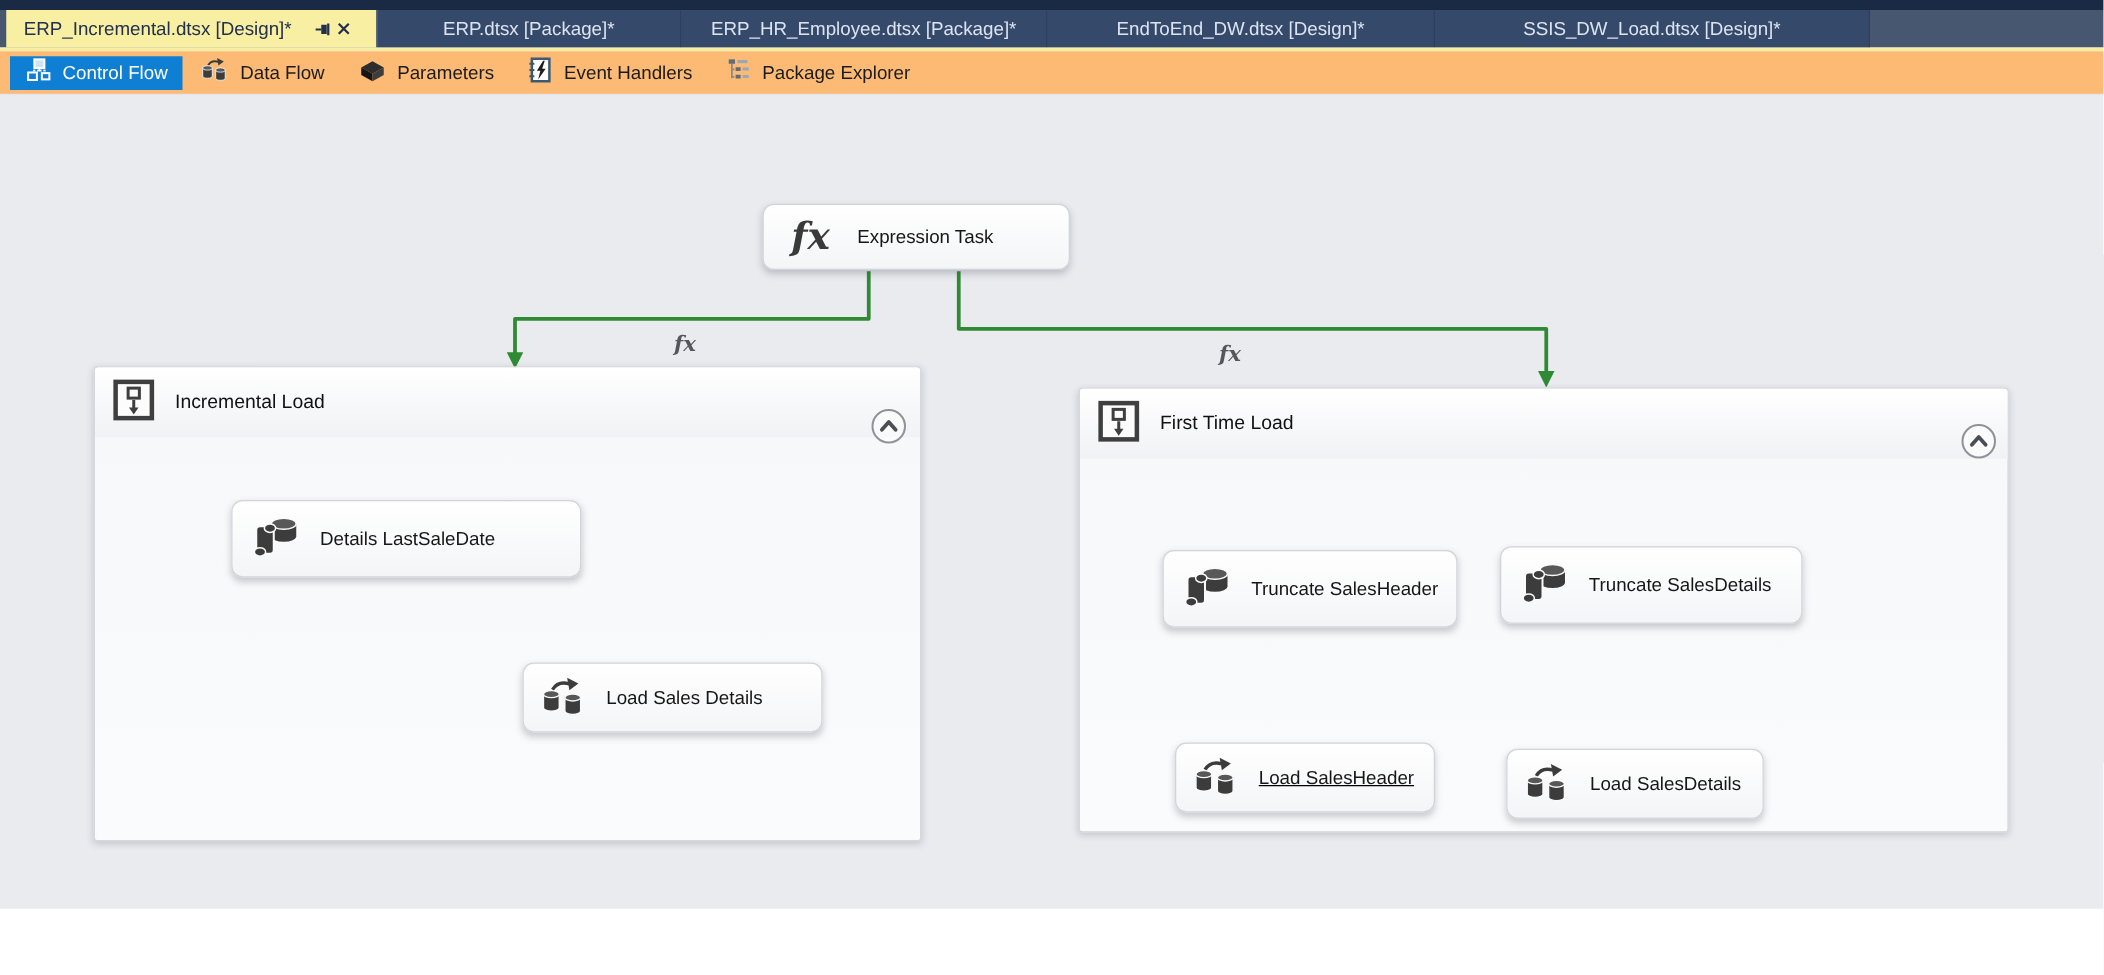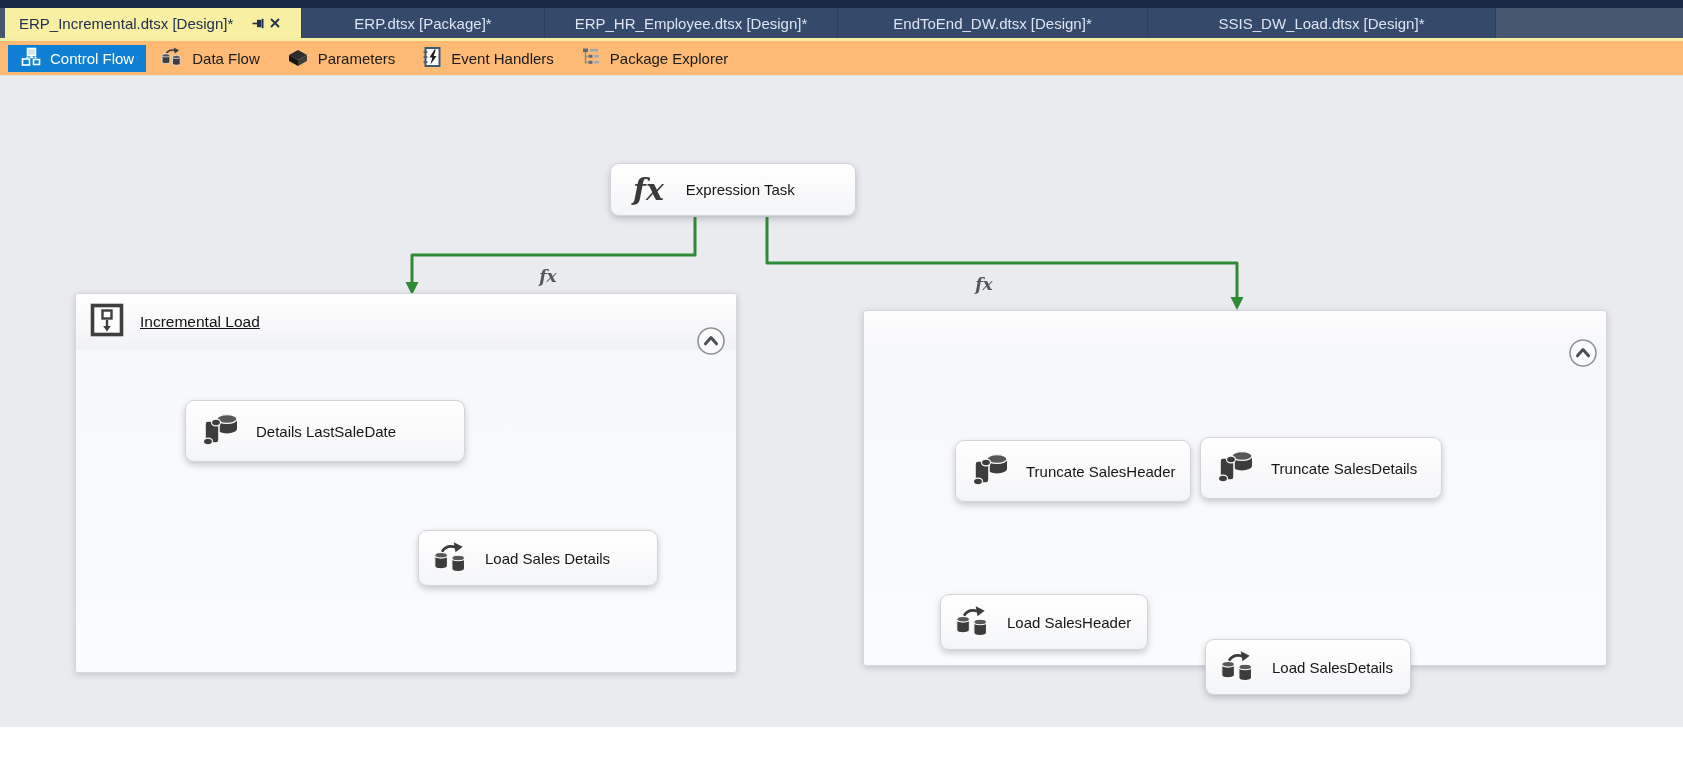--- a/index.html
+++ b/index.html
@@ -48,21 +48,21 @@
     position:absolute; border:1px solid #d5d7dc; border-radius:3px;
     background:linear-gradient(180deg,#fdfdfe 0%, #f7f8fa 10%, #fafbfc 100%);
     box-shadow:0 2px 6px rgba(60,65,75,.22);
   }
   .seq-header {
     position:absolute; left:0; top:0; right:0; height:56px;
     background:linear-gradient(180deg,#ffffff,#f1f2f5);
     border-radius:3px 3px 0 0; display:flex; align-items:center;
   }
   .seq-header .seq-ico { margin-left:14px; }
-  .seq-title { margin-left:16px; font-size:15.5px; color:#121212;text-decoration:underline; }
+  .seq-title { margin-left:16px; font-size:15.5px; color:#121212; }
   .collapse-btn { position:absolute; width:30px; height:30px; cursor:pointer; }
   
   .task {
     position:absolute; display:flex; align-items:center;
     background:linear-gradient(180deg,#ffffff 0%,#f4f5f7 100%);
     border:1px solid #d2d4da; border-radius:9px;
     box-shadow:0 3px 6px rgba(70,75,85,.28);
   }
   .task .t-ico { margin-left:12px; flex:0 0 auto; display:inline-flex; }
   .task .t-label { margin-left:14px; font-size:15px; color:#161616; white-space:nowrap; }
@@ -154,21 +154,21 @@
       <span class="tab-ico">
           <svg width="12" height="12">
             <use href="#sym-close"></use>
           </svg>
         </span>
     </div>
     <div class="tab" style="width:243px">
       <span class="tab-label">ERP.dtsx [Package]*</span>
     </div>
     <div class="tab" style="width:293px">
-      <span class="tab-label">ERP_HR_Employee.dtsx [Design]*</span>
+      <span class="tab-label">ERP_HR_Employee.dtsx [Package]*</span>
     </div>
     <div class="tab" style="width:310px">
       <span class="tab-label">EndToEnd_DW.dtsx [Design]*</span>
     </div>
     <div class="tab" style="width:348px">
       <span class="tab-label">SSIS_DW_Load.dtsx [Design]*</span>
     </div>
   </div>
   <div class="tab-underline"></div>
 
@@ -253,55 +253,61 @@
     <div class="task" style="left:418px; top:454px; width:240px; height:56px;align-items:center;">
       <span class="t-ico">
           <svg width="40" height="36" viewBox="0 0 44 40">
             <use href="#sym-df"></use>
           </svg>
         </span>
       <span class="t-label">Load Sales Details</span>
     </div>
 
     <div class="seq-container" style="left:863px; top:234px; width:744px; height:356px;">
+      <div class="seq-header">
+        <span class="seq-ico"><svg width="34" height="34">
+              <use href="#sym-seq"></use>
+            </svg></span>
+        <span class="seq-title">First Time Load</span>
+      </div>
       <div class="collapse-btn" style="left:704px; top:27px;">
         <svg width="30" height="30">
             <use href="#sym-chev"></use>
           </svg>
       </div>
     </div>
 
-    <div class="task" style="left:930px; top:364px; width:236px; height:62px;margin-left:25px;">
+    <div class="task" style="left:930px; top:364px; width:236px; height:62px;">
       <span class="t-ico">
           <svg width="44" height="44">
             <use href="#sym-sql"></use>
           </svg>
         </span>
       <span class="t-label">Truncate SalesHeader</span>
     </div>
 
     <div class="task" style="left:1200px; top:361px; width:242px; height:62px;">
       <span class="t-ico">
           <svg width="44" height="44">
             <use href="#sym-sql"></use>
           </svg>
         </span>
       <span class="t-label">Truncate SalesDetails</span>
     </div>
 
-    <div class="task" style="left:940px; top:518px; width:208px; height:56px;">
+    <div class="task" style="left:940px; top:518px; width:208px; height:56px;text-decoration:underline;">
       <span class="t-ico">
           <svg width="40" height="36" viewBox="0 0 44 40">
             <use href="#sym-df"></use>
           </svg>
         </span>
       <span class="t-label">Load SalesHeader</span>
     </div>
 
-    <div class="task" style="left:1205px; top:523px; width:206px; height:56px;margin-top:40px;">
+    <div class="task" style="left:1205px; top:523px; width:206px; height:56px;">
       <span class="t-ico">
           <svg width="40" height="36" viewBox="0 0 44 40">
             <use href="#sym-df"></use>
           </svg>
         </span>
       <span class="t-label">Load SalesDetails</span>
     </div>
 
     <div class="bottom-strip"></div>
   </div>

